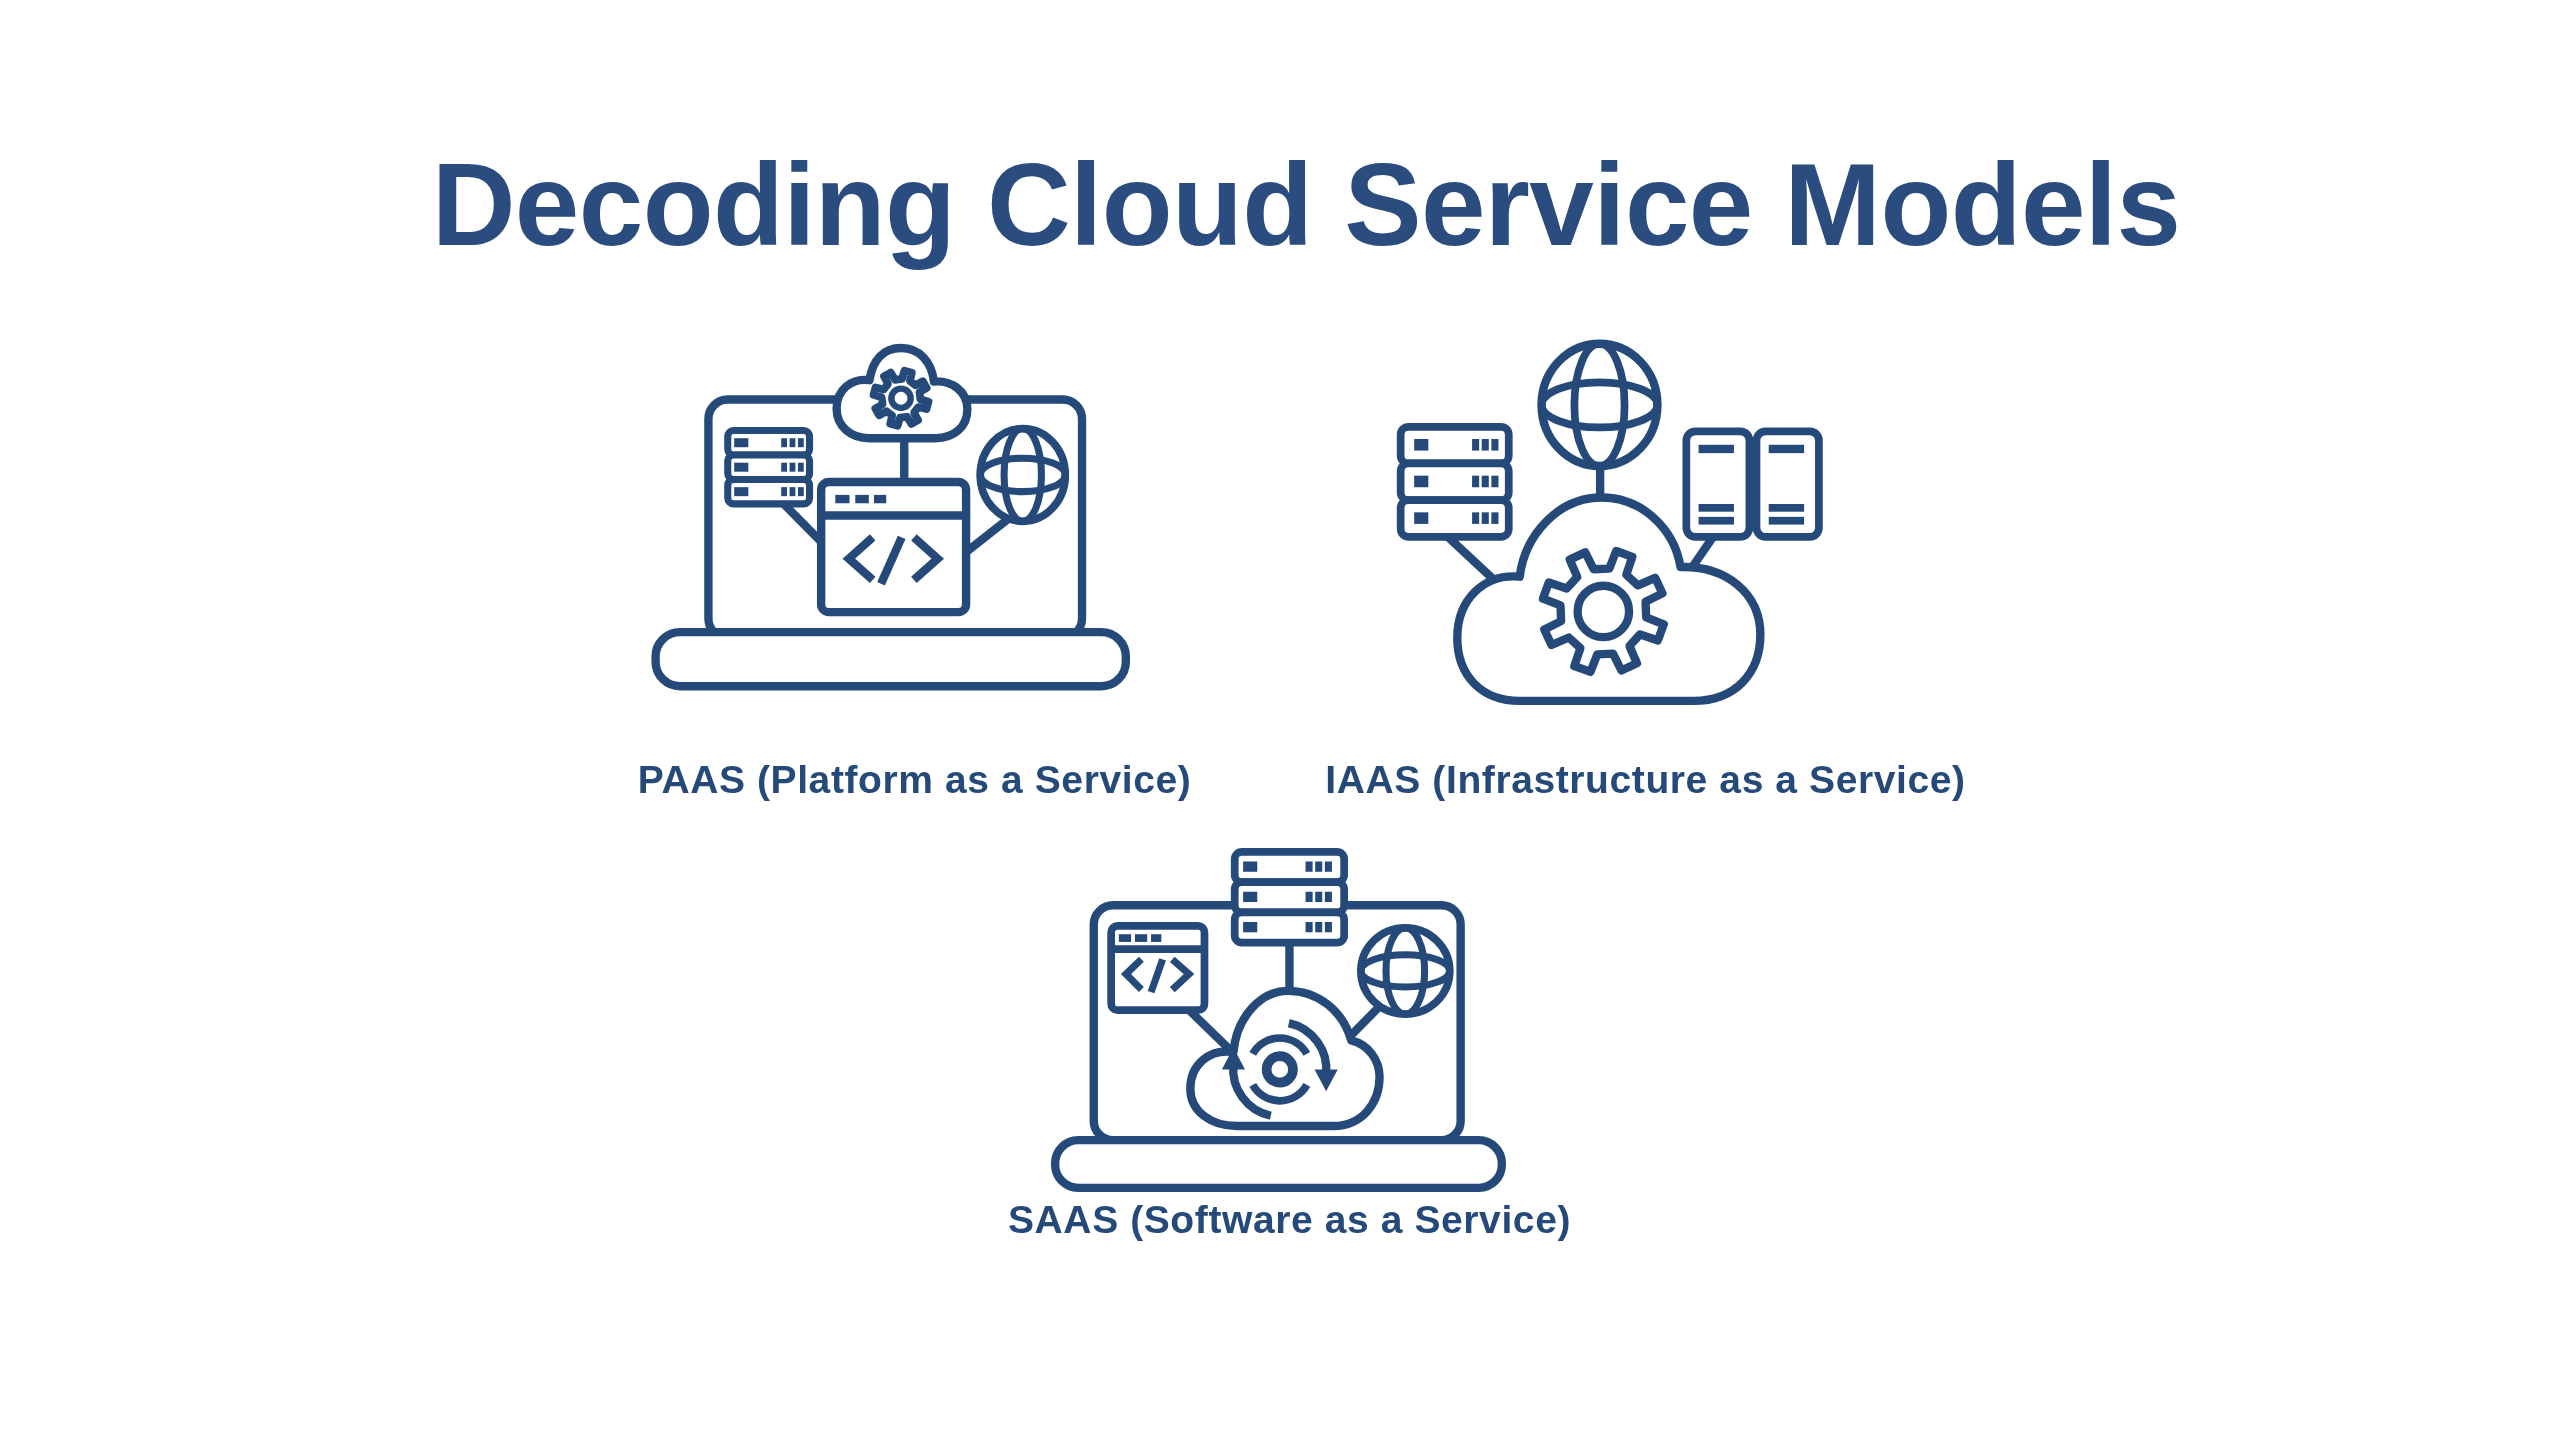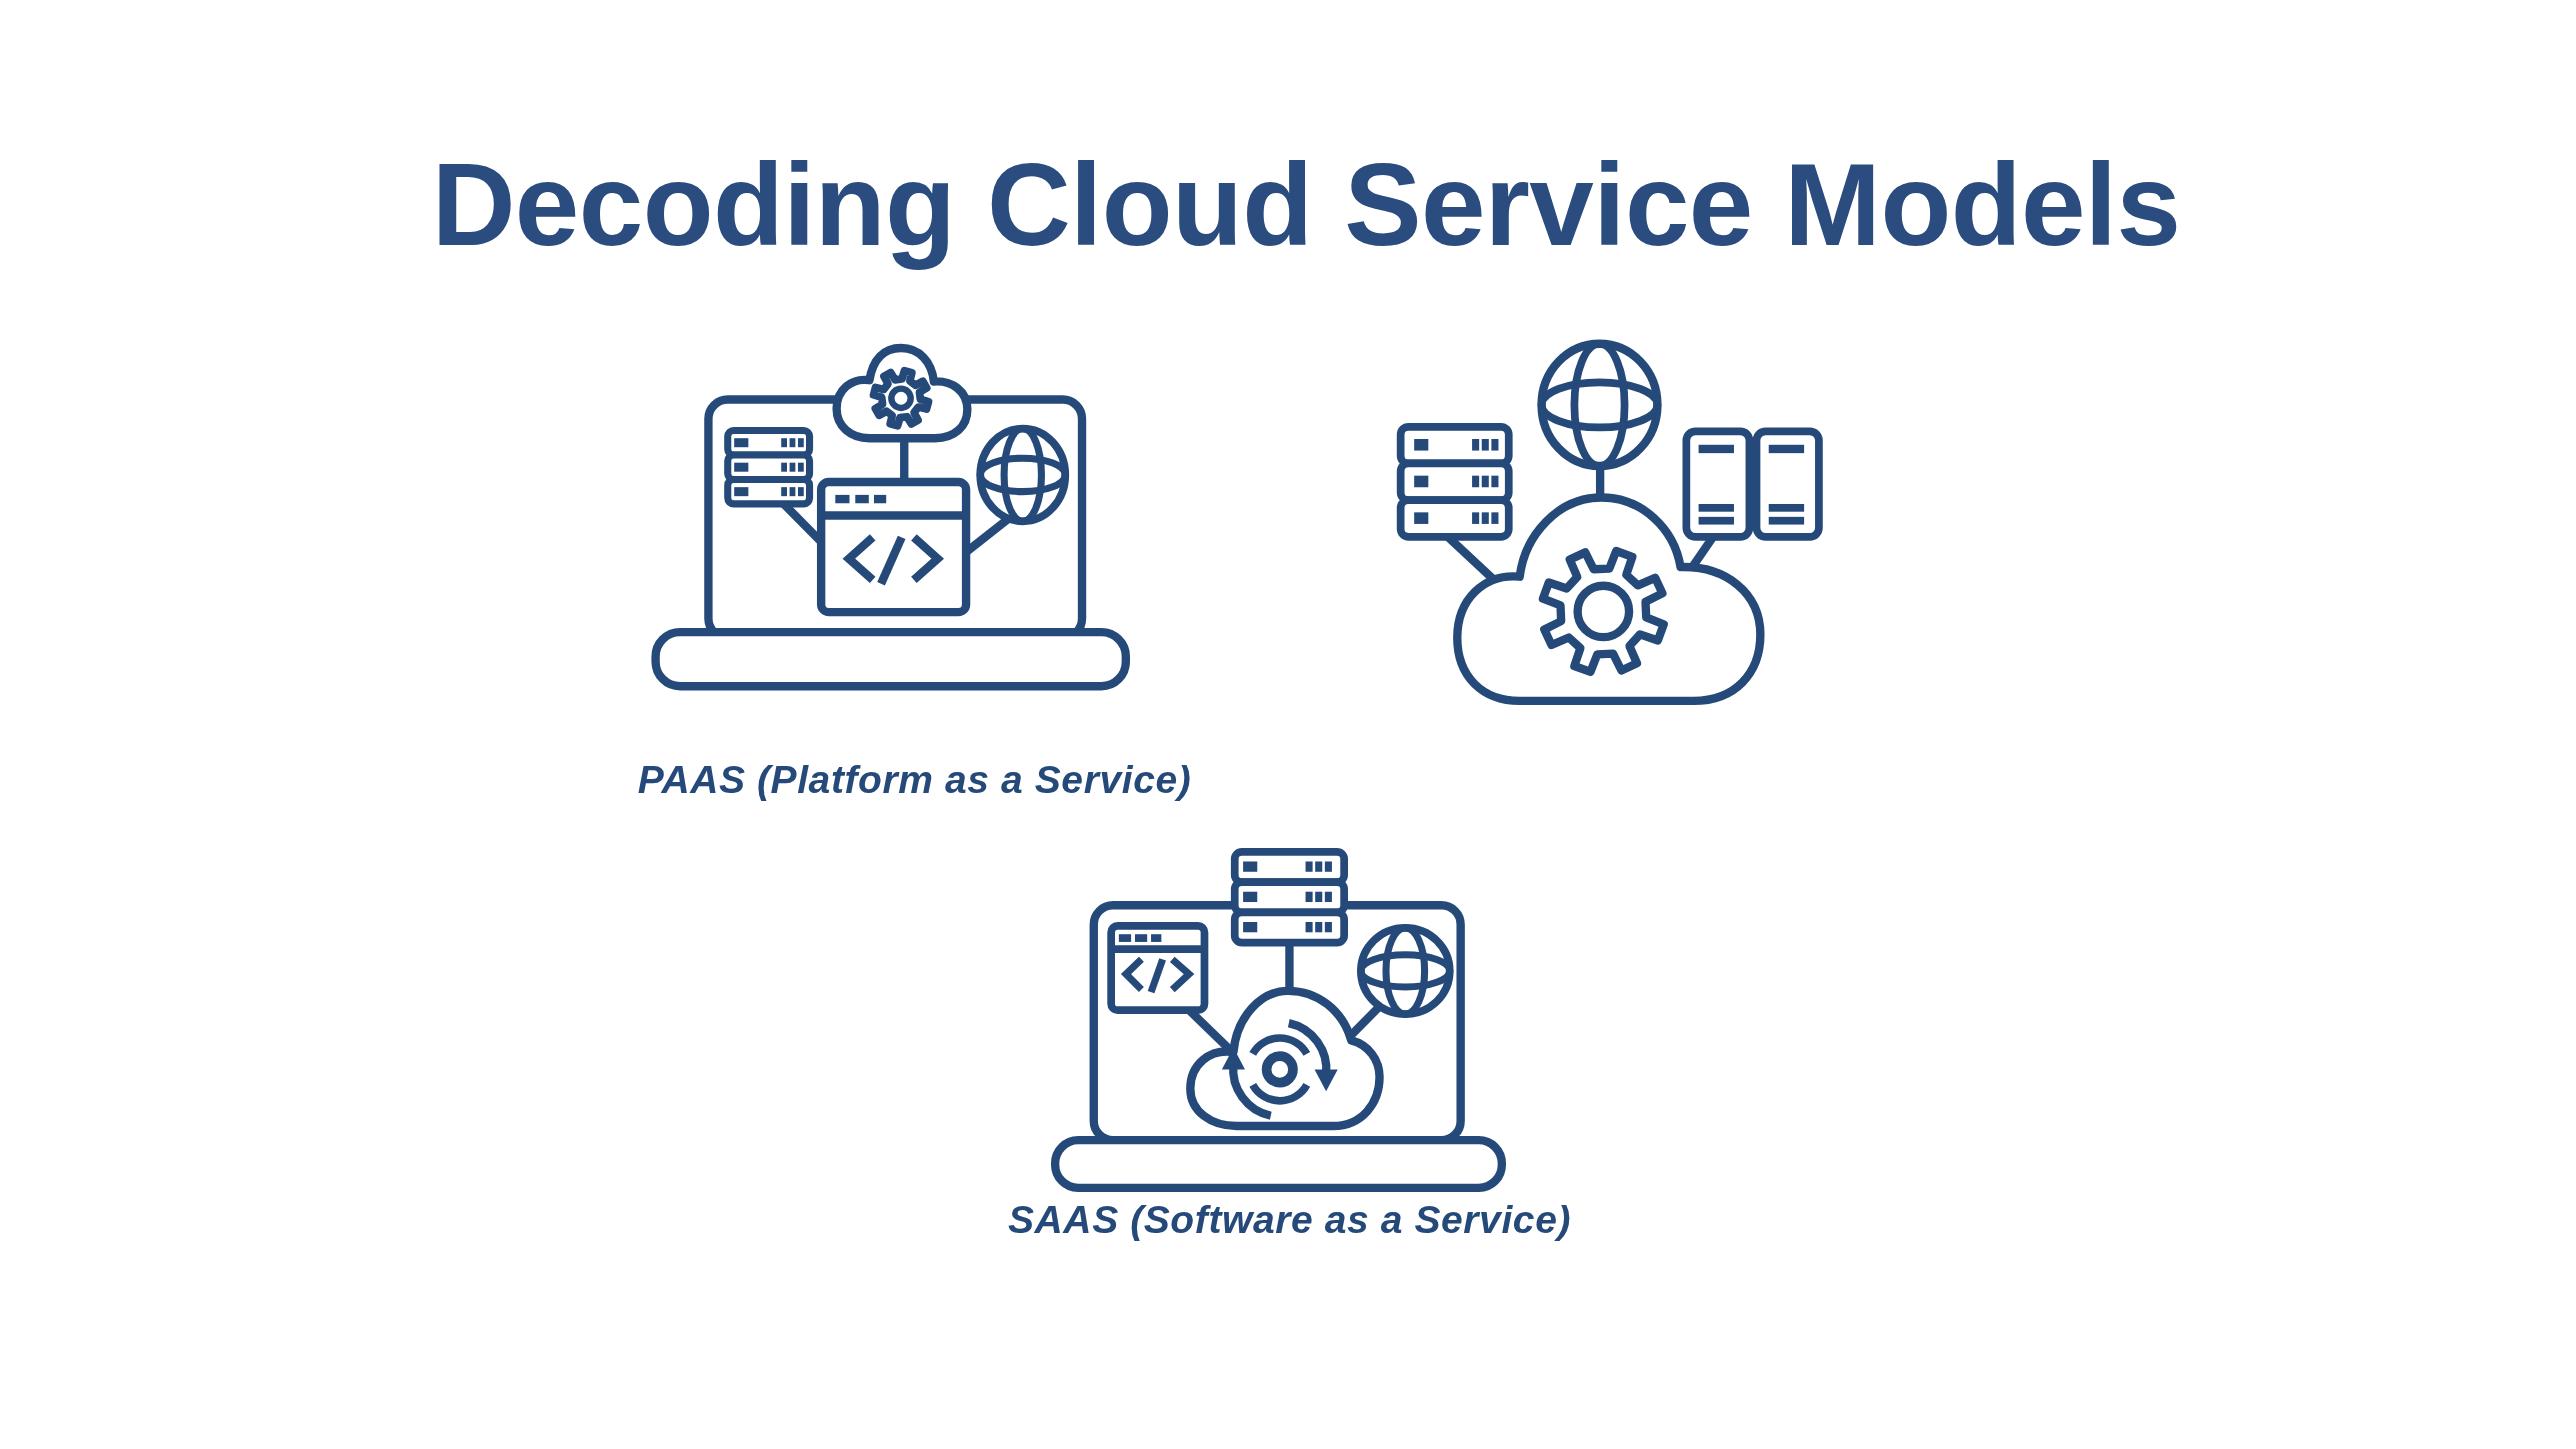--- a/index.html
+++ b/index.html
@@ -13,21 +13,21 @@
     font-family:"Liberation Sans", sans-serif;overflow:hidden;color:var(--navy);padding-left:36px;
   }
   .title{
     position:absolute;left:0;right:0;top:147px;text-align:center;
     font-size:116px;line-height:116px;font-weight:bold;letter-spacing:-0.6px;
     color:var(--title);white-space:nowrap;
   }
   .model-label{
     position:absolute;width:773px;text-align:center;
     font-size:39px;line-height:39px;font-weight:bold;letter-spacing:0.6px;
-    color:var(--navy);white-space:nowrap;font-style:italic;
+    color:var(--navy);white-space:nowrap;
   }
   #label-paas{left:528px;top:760px;}
   #label-iaas{left:1259px;top:760px;}
   #label-saas{left:903px;top:1200px;}
   .icon-svg{position:absolute;color:var(--navy);}
   #icon-paas{left:644px;top:335px;}
   #icon-iaas{left:1391px;top:335px;}
   #icon-saas{left:1050px;top:847px;}
   .ln{stroke:currentColor;stroke-width:13;fill:none;}
   .outline{stroke:currentColor;fill:#fff;stroke-linejoin:round;}
@@ -231,16 +231,17 @@
     </g>
 
     <g>
       <ellipse class="outline" cx="2182" cy="1507" rx="69" ry="67" stroke-width="12"></ellipse>
       <ellipse class="thin" cx="2182" cy="1507" rx="69" ry="25" stroke-width="11"></ellipse>
       <ellipse class="thin" cx="2182" cy="1507" rx="30" ry="67" stroke-width="11"></ellipse>
     </g>
   </svg>
 
   <div id="label-paas" class="model-label">PAAS (Platform as a Service)</div>
+  <div id="label-iaas" class="model-label">IAAS (Infrastructure as a Service)</div>
   <div id="label-saas" class="model-label">SAAS (Software as a Service)</div>
 
 </div>
 
 
 </body></html>

